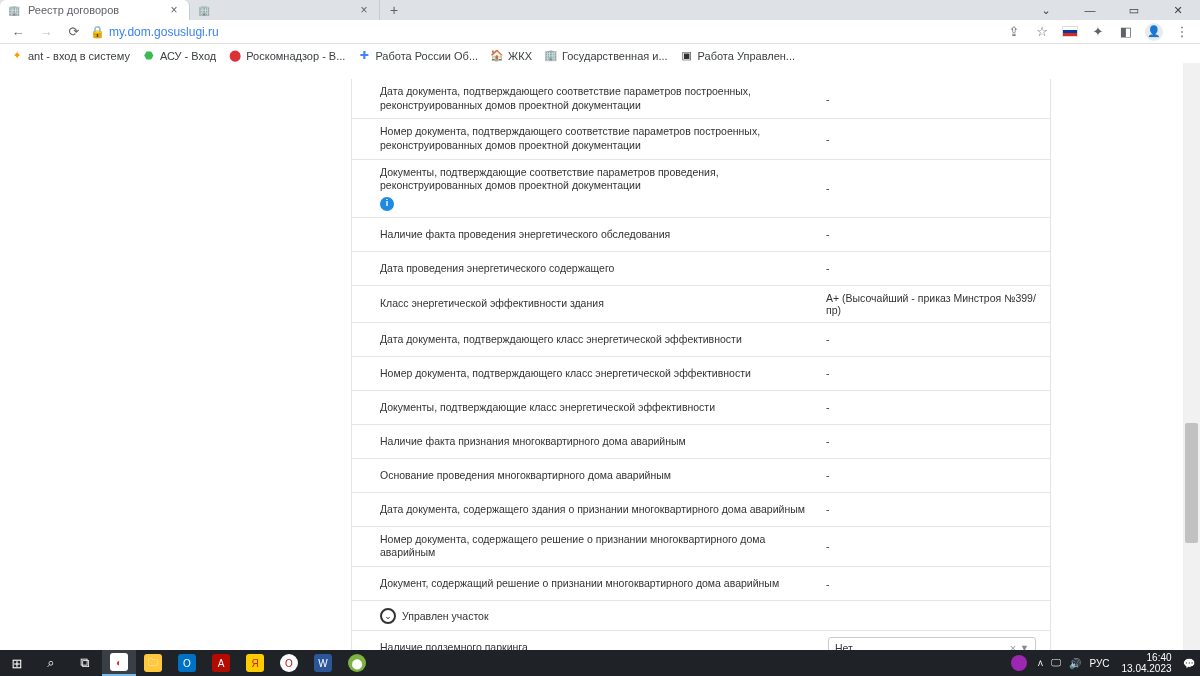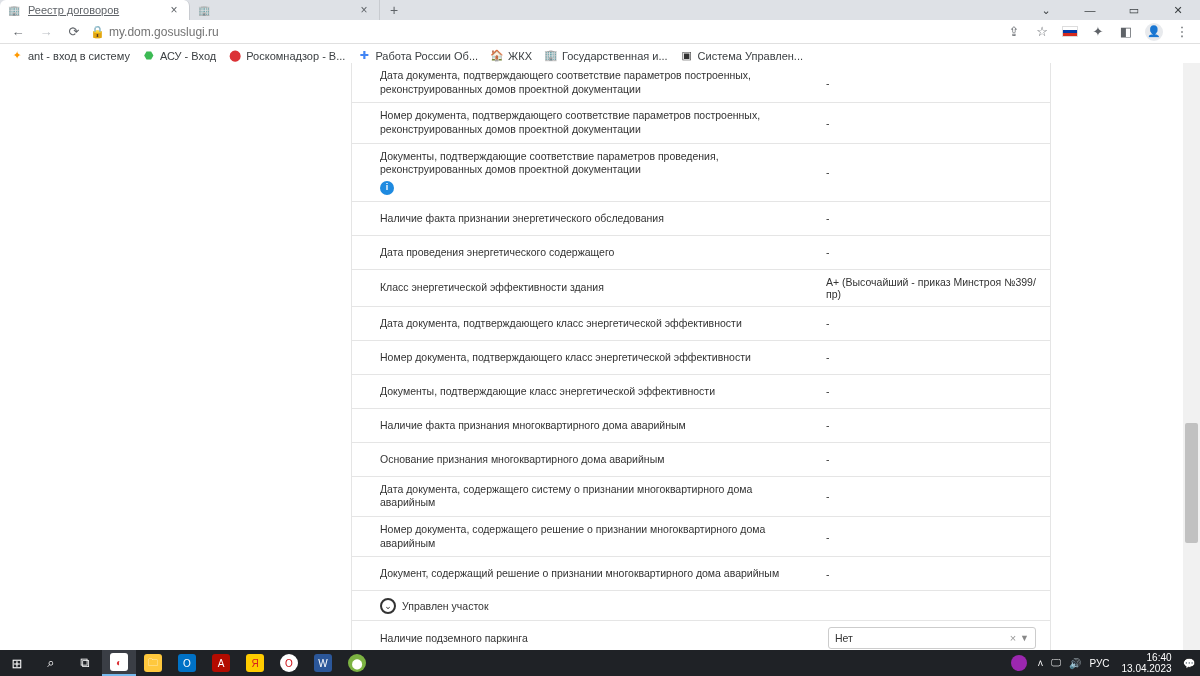--- a/index.html
+++ b/index.html
@@ -3,46 +3,46 @@
 <meta charset="utf-8">
 <style>
 * { margin: 0; padding: 0; box-sizing: border-box; }
 body { font-family: "Segoe UI", Arial, sans-serif; font-size: 11px; background: #fff; width: 1200px; height: 676px; overflow: hidden; position: relative; }
 
 
 .titlebar { height: 20px; background: #dee1e6; display: flex; align-items: stretch; }
 .tab { display: flex; align-items: center; padding: 0 8px; gap: 6px; font-size: 11px; color: #5f6368; border-right: 1px solid #c8cbd0; min-width: 190px; max-width: 190px; }
 .tab.active { background: #fff; border-top-left-radius: 6px 6px; border-top-right-radius: 6px 6px; }
 .tab .favicon { width: 14px; height: 14px; display: inline-flex; align-items: center; justify-content: center; font-size: 10px; color: #5a9fd4; }
-.tab .title { flex: 1; white-space: nowrap; overflow: hidden; text-overflow: ellipsis; text-decoration: underline; }
+.tab .title { flex: 1; white-space: nowrap; overflow: hidden; text-overflow: ellipsis; }
 .tab .close { width: 14px; height: 14px; display: inline-flex; align-items: center; justify-content: center; color: #5f6368; font-size: 12px; }
 .newtab { width: 28px; display: flex; align-items: center; justify-content: center; color: #5f6368; font-size: 14px; }
 .win-controls { margin-left: auto; display: flex; }
 .win-btn { width: 44px; display: flex; align-items: center; justify-content: center; color: #3c4043; font-size: 11px; }
 
 
 .addrbar { height: 24px; background: #fff; display: flex; align-items: center; padding: 0 6px; gap: 4px; border-bottom: 1px solid #e0e0e0; }
 .icnbtn { width: 24px; height: 24px; display: inline-flex; align-items: center; justify-content: center; color: #5f6368; font-size: 13px; }
 .url { flex: 1; font-size: 12px; color: #9aa0a6; white-space: nowrap; overflow: hidden; display: flex; align-items: center; gap: 4px; }
-.url .host { color: #737373; }
+.url .host { color: #3b82f6; }
 .flag { width: 16px; height: 11px; display: inline-block; background: linear-gradient(to bottom, #fff 33%, #0039a6 33%, #0039a6 66%, #d52b1e 66%); border: 1px solid #ddd; }
 .avatar { width: 18px; height: 18px; border-radius: 50%; background: #e8eaed; display: inline-flex; align-items: center; justify-content: center; font-size: 11px; }
 
 
 .bkmbar { height: 24px; background: #fff; display: flex; align-items: center; padding: 0 6px; gap: 4px; font-size: 11px; color: #3c4043; border-bottom: 1px solid #e0e0e0; }
 .bkm { display: flex; align-items: center; gap: 4px; padding: 0 4px; max-width: 140px; }
 .bkm .ic { width: 14px; height: 14px; display: inline-flex; align-items: center; justify-content: center; font-size: 11px; }
 .bkm .txt { white-space: nowrap; overflow: hidden; text-overflow: ellipsis; }
 
 
 .page { position: absolute; top: 63px; left: 0; right: 0; bottom: 26px; background: #fff; overflow: hidden; }
 .scroll { position: absolute; top: 0; right: 0; width: 17px; bottom: 0; background: #f1f1f1; }
 .thumb { position: absolute; right: 2px; width: 13px; top: 360px; height: 120px; background: #c1c1c1; border-radius: 2px; }
 
-.card { margin: 0 auto; width: 700px; border-left: 1px solid #e5e5e5; border-right: 1px solid #e5e5e5; position: relative; left: -20px; }
+.card { margin: 16px auto; width: 700px; border-left: 1px solid #e5e5e5; border-right: 1px solid #e5e5e5; position: relative; left: -20px; }
 .card-wrap { padding-left: 242px; padding-right: 0; }
 .row { display: flex; border-bottom: 1px solid #e5e5e5; min-height: 34px; }
 .row .label { width: 464px; padding: 6px 10px 6px 28px; font-size: 10.5px; color: #333; line-height: 1.3; display: flex; flex-direction: column; justify-content: center; }
 .row .value { flex: 1; padding: 6px 10px; font-size: 10.5px; color: #333; display: flex; align-items: center; }
 .info-ic { width: 14px; height: 14px; border-radius: 50%; background: #1e8ae0; color: #fff; display: inline-flex; align-items: center; justify-content: center; font-size: 9px; font-weight: bold; margin-top: 4px; align-self: flex-start; }
 
 .section-head { display: flex; align-items: center; padding: 6px 10px 6px 28px; font-size: 10.5px; color: #333; border-bottom: 1px solid #e5e5e5; gap: 6px; min-height: 30px; }
 .chev { width: 16px; height: 16px; border: 2px solid #333; border-radius: 50%; display: inline-flex; align-items: center; justify-content: center; font-size: 9px; }
 
 .dropdown { display: flex; align-items: center; border: 1px solid #ccc; border-radius: 3px; height: 22px; padding: 6px 6px; width: 208px; margin-left: 2px; background: #fff; }
@@ -122,21 +122,21 @@
   <div class="bkm">
       <span class="ic" style="color:#8e44ad">🏠</span>
       <span class="txt">ЖКХ</span>
     </div>
   <div class="bkm">
       <span class="ic" style="color:#5a9fd4">🏢</span>
       <span class="txt">Государственная и...</span>
     </div>
   <div class="bkm">
       <span class="ic" style="color:#333">▣</span>
-      <span class="txt">Система Управлен...</span>
+      <span class="txt">Работа Управлен...</span>
     </div>
 </div>
 
 <div class="page">
   <div class="card-wrap">
     <div class="card">
       <div id="rows-container">
           <div class="row">
             <div class="label">
               <span>Дата документа, подтверждающего соответствие параметров построенных, реконструированных домов проектной документации</span>
@@ -151,21 +151,21 @@
           </div>
           <div class="row">
             <div class="label">
               <span>Документы, подтверждающие соответствие параметров проведения, реконструированных домов проектной документации</span>
               <span class="info-ic">i</span>
             </div>
             <div class="value">-</div>
           </div>
           <div class="row">
             <div class="label">
-              <span>Наличие факта признании энергетического обследования</span>
+              <span>Наличие факта проведения энергетического обследования</span>
             </div>
             <div class="value">-</div>
           </div>
           <div class="row">
             <div class="label">
               <span>Дата проведения энергетического содержащего</span>
             </div>
             <div class="value">-</div>
           </div>
           <div class="row">
@@ -193,27 +193,27 @@
             <div class="value">-</div>
           </div>
           <div class="row">
             <div class="label">
               <span>Наличие факта признания многоквартирного дома аварийным</span>
             </div>
             <div class="value">-</div>
           </div>
           <div class="row">
             <div class="label">
-              <span>Основание признания многоквартирного дома аварийным</span>
-            </div>
-            <div class="value">-</div>
-          </div>
-          <div class="row">
-            <div class="label">
-              <span>Дата документа, содержащего систему о признании многоквартирного дома аварийным</span>
+              <span>Основание проведения многоквартирного дома аварийным</span>
+            </div>
+            <div class="value">-</div>
+          </div>
+          <div class="row">
+            <div class="label">
+              <span>Дата документа, содержащего здания о признании многоквартирного дома аварийным</span>
             </div>
             <div class="value">-</div>
           </div>
           <div class="row">
             <div class="label">
               <span>Номер документа, содержащего решение о признании многоквартирного дома аварийным</span>
             </div>
             <div class="value">-</div>
           </div>
           <div class="row">

